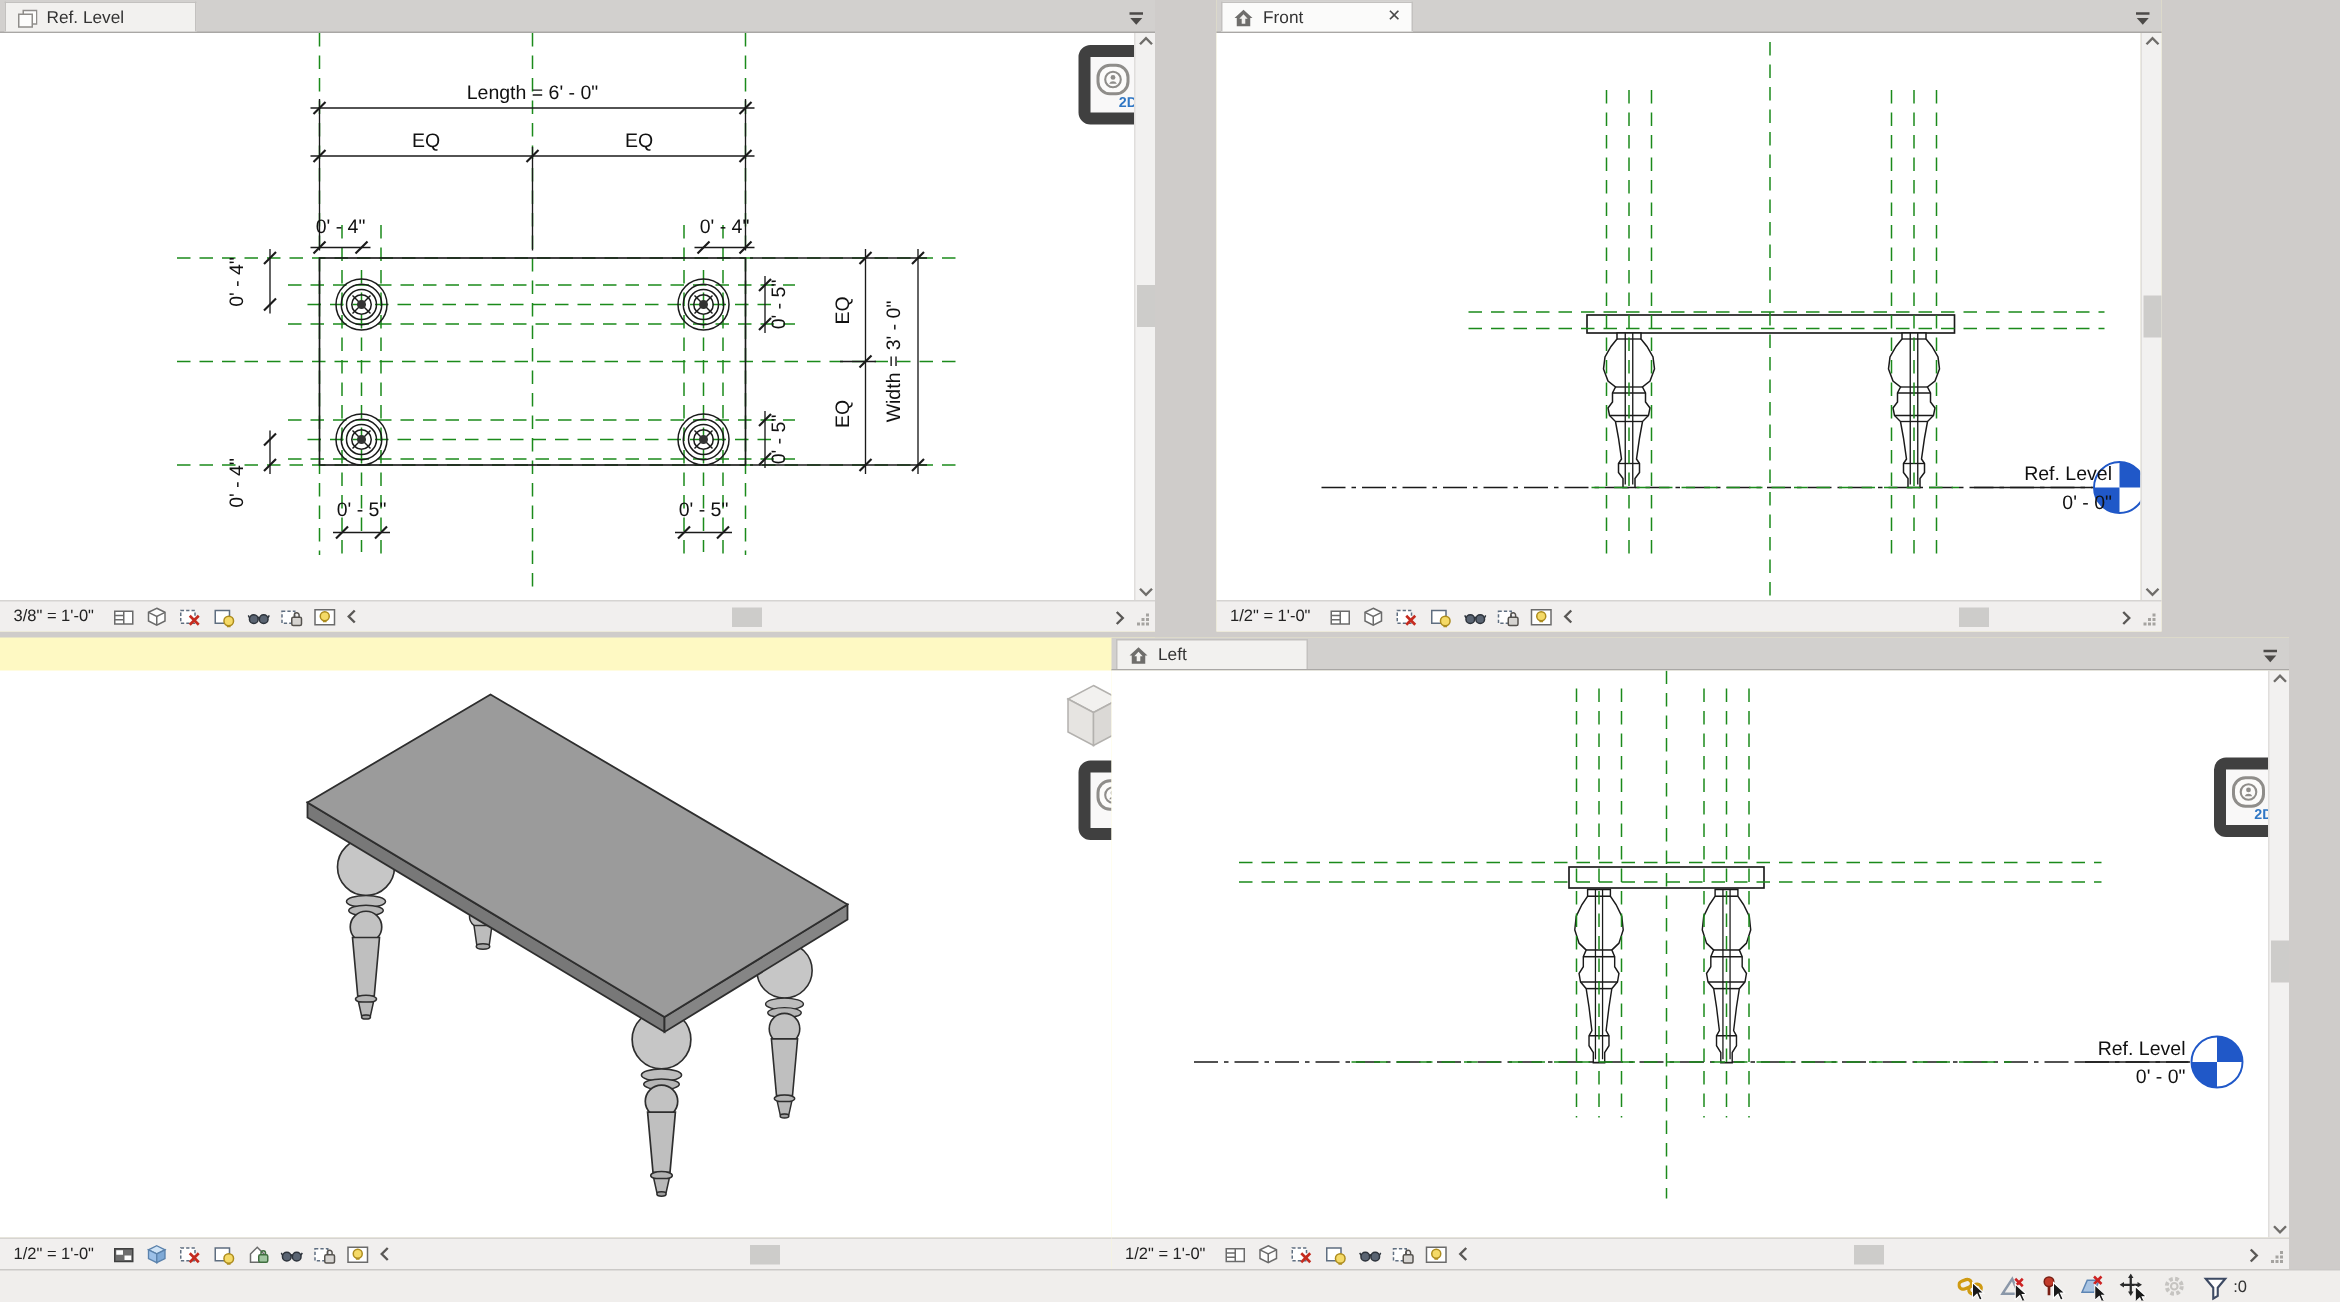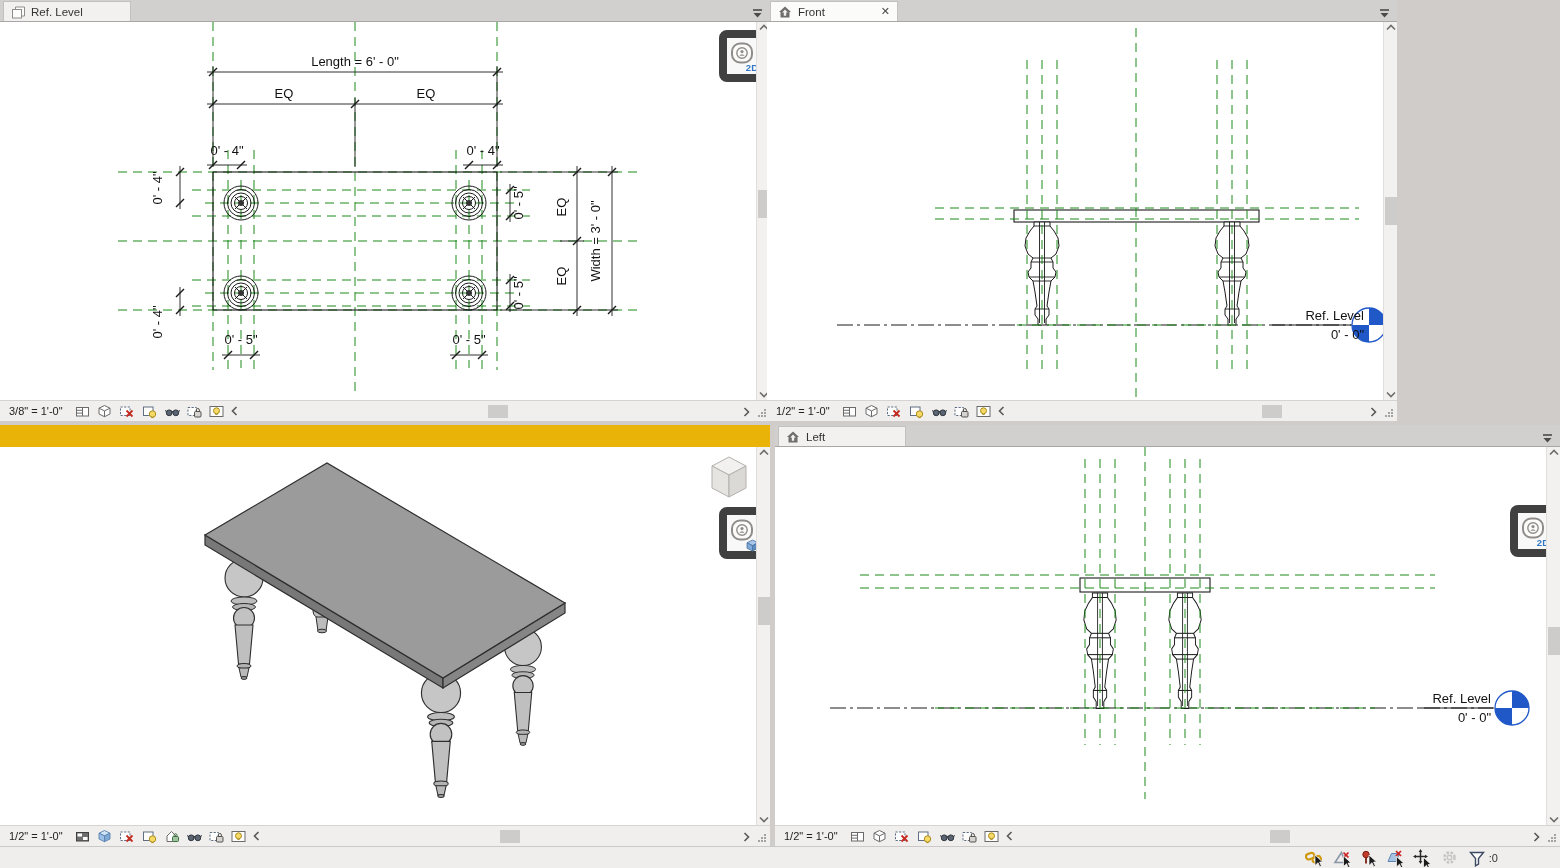--- a/index.html
+++ b/index.html
@@ -1,18 +1,18 @@
 <!DOCTYPE html>
 <html><head>
 <meta charset="utf-8">
 <style>
   html,body{margin:0;padding:0;background:#cfccca}
   #app{position:relative;width:1560px;height:868px;background:#cfccca;
        font-family:"Liberation Sans",sans-serif;overflow:hidden}
-  .vp{position:absolute;background:#eab308}
+  .vp{position:absolute;background:#fef9c3}
   .tabbar{position:absolute;left:0;top:0;right:0;height:22px;background:#d2d0ce;border-bottom:1px solid #a9a7a5;box-sizing:border-box}
   .tab{position:absolute;left:3px;top:1px;height:20px;width:128px;background:#f2f1ef;display:flex;align-items:center;gap:6px;
        padding:0 7px;box-sizing:border-box;border:1px solid #c3c1bf;border-bottom:none;font-size:11.5px;color:#333;white-space:nowrap}
   .tab.focus{background:#fbfbfa}
   .tabclose{margin-left:auto;font-size:11px;color:#4a4a4a;line-height:1;cursor:default}
   .tablist{position:absolute;right:6px;top:5px}
   .canvas{position:absolute;left:0;top:22px;bottom:21px;right:14px;background:#fff;overflow:hidden}
   .vscroll{position:absolute;top:22px;bottom:21px;right:0;width:14px;background:#f2f1f0;border-left:1px solid #e0dedc;box-sizing:border-box}
   .vthumb{position:absolute;left:1px;width:12px;height:28px;background:#cdccca}
   .scup{position:absolute;left:1px;top:2px}
@@ -447,21 +447,21 @@
       <div class="hthumb" style="left:488px"></div>
       <svg class="hnext" width="7" height="12">
           <use href="#ic-chr"></use>
         </svg>
       <svg class="grip" width="10" height="10">
           <use href="#ic-grip"></use>
         </svg>
     </div>
   </div>
 
-  <div class="vp" style="left:767px;top:0;width:630px;height:421px">
+  <div class="vp" style="left:811px;top:0;width:630px;height:421px">
     <div class="tabbar">
       <div class="tab focus">
         <svg width="14" height="14">
             <use href="#ic-elev"></use>
           </svg>
         <span>Front</span>
         <span class="tabclose">✕</span>
       </div>
       <div class="tablist">
         <svg width="13" height="11">
@@ -654,21 +654,21 @@
       <div class="hthumb" style="left:500px"></div>
       <svg class="hnext" width="7" height="12">
           <use href="#ic-chr"></use>
         </svg>
       <svg class="grip" width="10" height="10">
           <use href="#ic-grip"></use>
         </svg>
     </div>
   </div>
 
-  <div class="vp" style="left:775px;top:425px;width:785px;height:421px">
+  <div class="vp" style="left:741px;top:425px;width:785px;height:421px">
     <div class="tabbar">
       <div class="tab">
         <svg width="14" height="14">
             <use href="#ic-elev"></use>
           </svg>
         <span>Left</span>
       </div>
       <div class="tablist">
         <svg width="13" height="11">
             <use href="#ic-tablist"></use>

